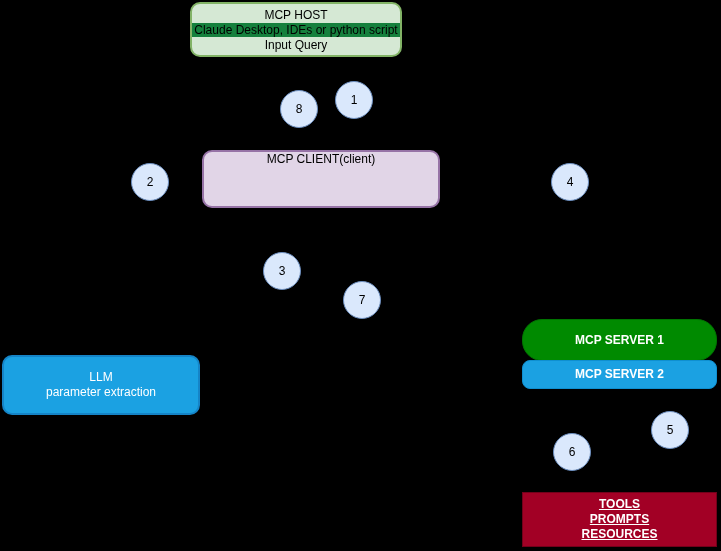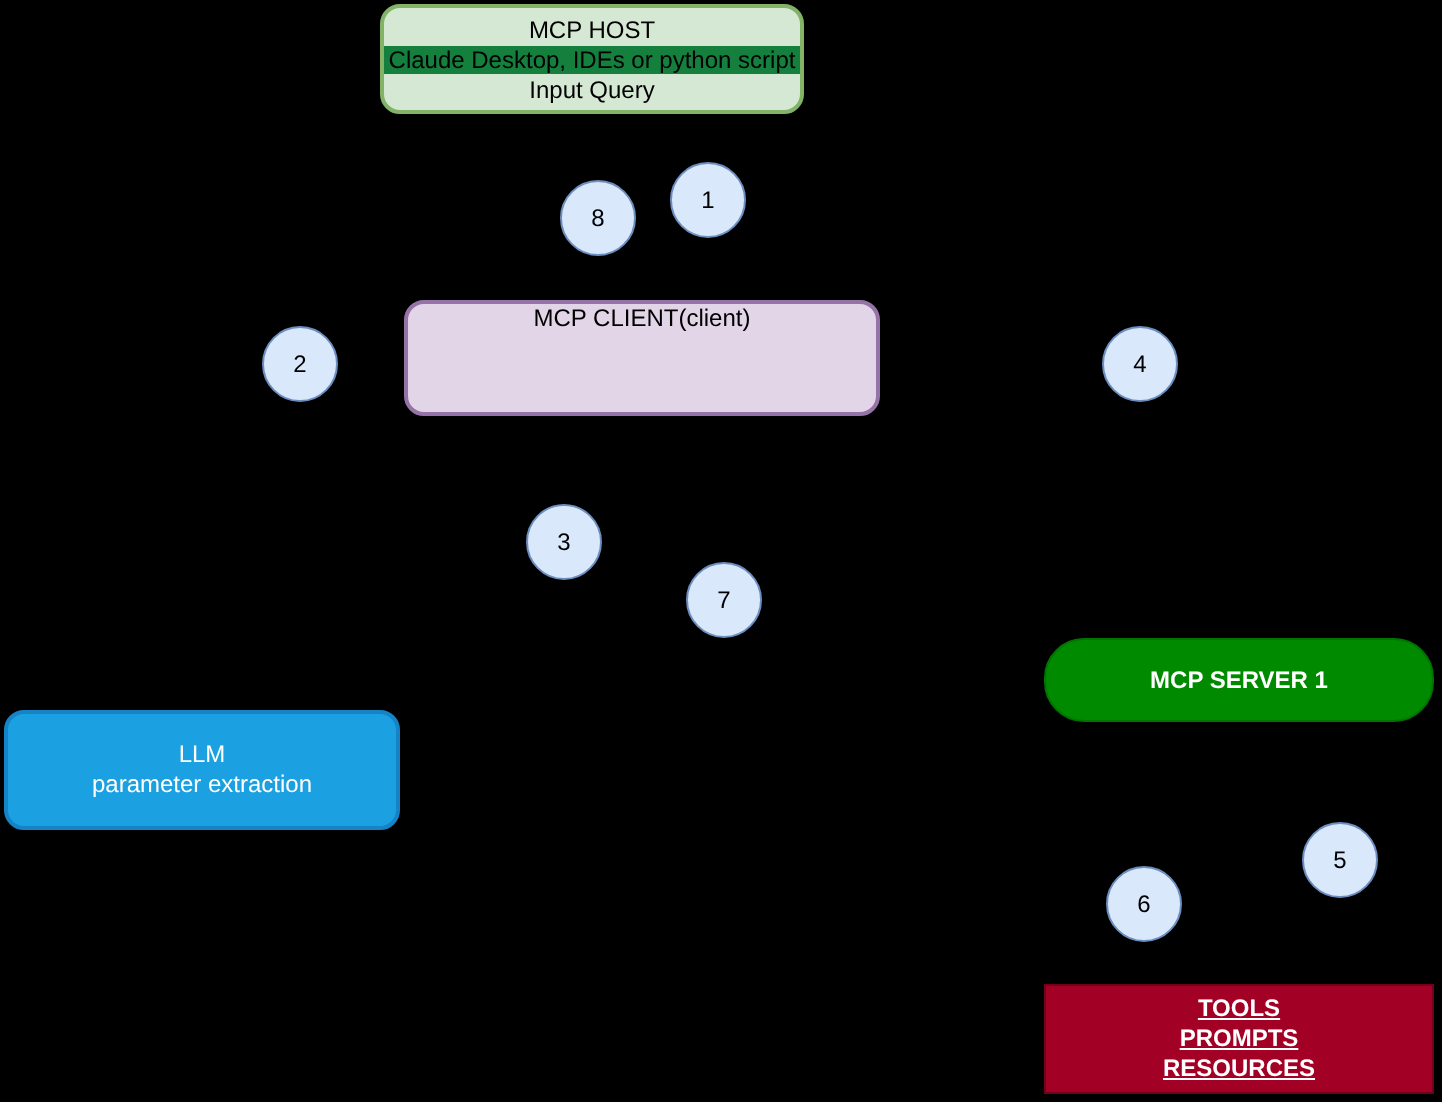--- a/index.html
+++ b/index.html
@@ -122,20 +122,23 @@
 
   <div class="node llm">
     <div>LLM</div>
     <div>parameter extraction</div>
   </div>
 
   <div class="node server1">
     <div>MCP SERVER 1</div>
   </div>
 
+  <div class="node server2">
+    <div>MCP SERVER 2</div>
+  </div>
 
   <div class="node tools">
     <div>TOOLS</div>
     <div>PROMPTS</div>
     <div>RESOURCES</div>
   </div>
 
   <div class="step c1">1</div>
   <div class="step c2">2</div>
   <div class="step c3">3</div>

